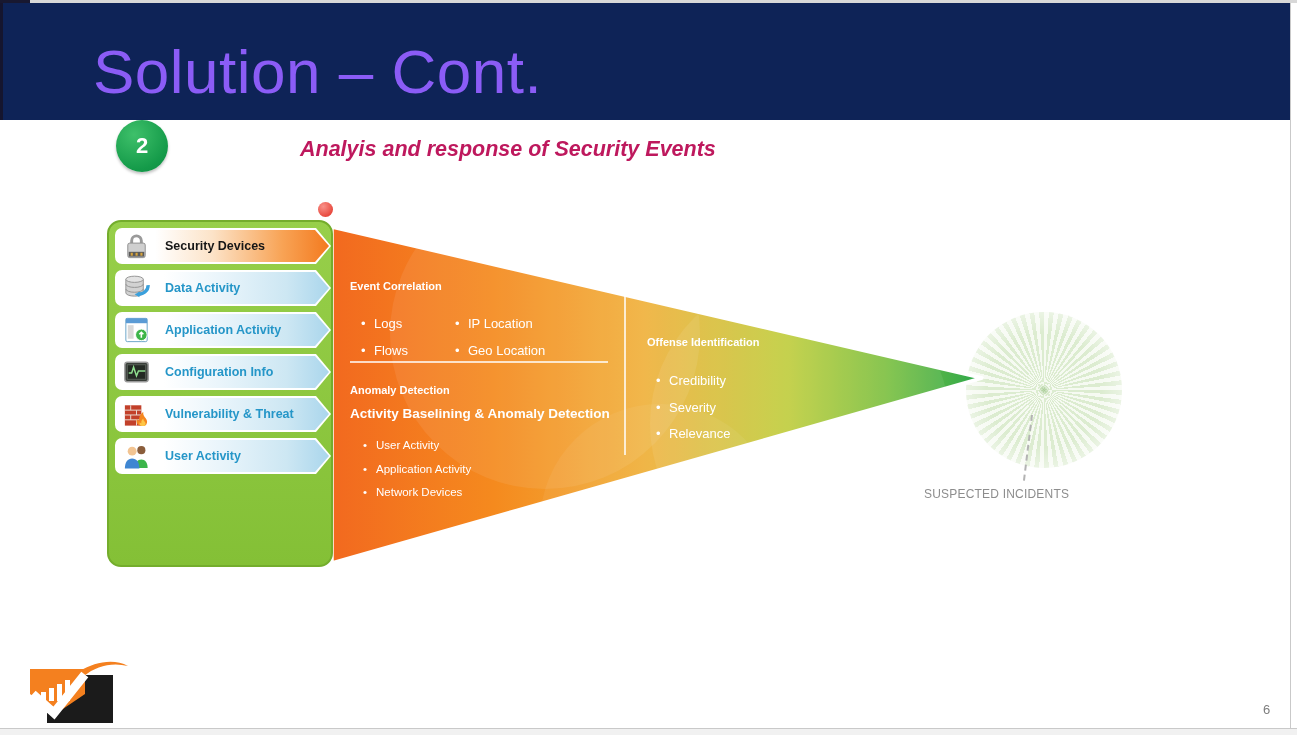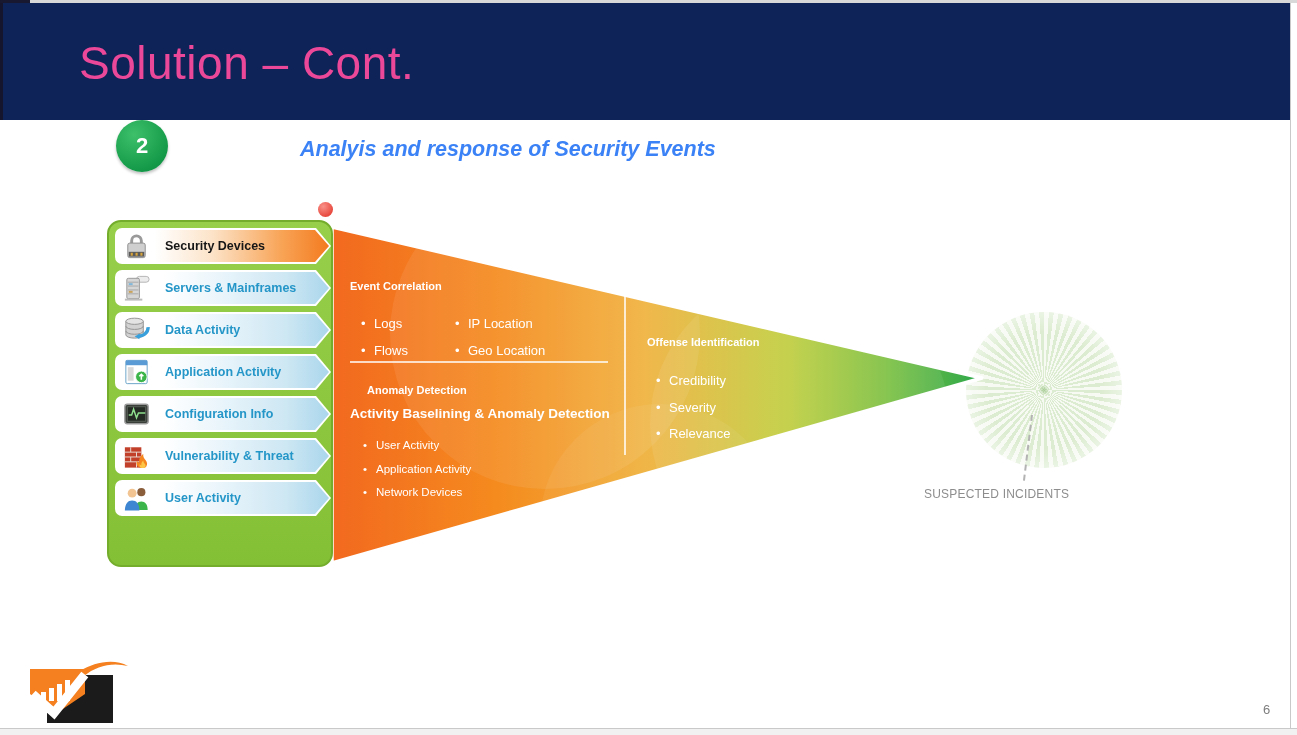--- a/index.html
+++ b/index.html
@@ -12,28 +12,28 @@
   
   .top-edge-dark{left:0;top:0;width:30px;height:3px;background:#181830;}
   .top-edge-light{left:30px;top:0;width:1267px;height:3px;background:#d8d8d8;}
   .left-edge-dark{left:0;top:3px;width:3px;height:117px;background:#15152e;}
   .right-edge-line{left:1290px;top:3px;width:1px;height:725px;background:#c9c9c9;}
   .bottom-line{left:0;top:728px;width:1297px;height:1px;background:#c9c9c9;}
   .bottom-strip{left:0;top:729px;width:1297px;height:6px;background:#f1f1f1;}
 
   
   .header{left:3px;top:3px;width:1287px;height:117px;background:#0e2357;}
-  .title{left:76px;top:33px;color:#ec4899;font-size:46px;letter-spacing:0.5px;}
+  .title{left:90px;top:33px;color:#8b5cf6;font-size:62px;letter-spacing:0.5px;}
 
   
   .step-circle{left:116px;top:120px;width:52px;height:52px;border-radius:50%;
     background:radial-gradient(circle at 35% 28%, #3ec06a, #149a49 70%, #0f8a40);
     display:flex;align-items:center;justify-content:center;
     color:#fff;font-size:22px;font-weight:bold;box-shadow:0 2px 3px rgba(0,0,0,0.25);}
-  .step-caption{left:300px;top:137px;color:#3b82f6;font-size:21.5px;font-weight:bold;font-style:italic;}
+  .step-caption{left:300px;top:137px;color:#be185d;font-size:21.5px;font-weight:bold;font-style:italic;}
 
   
   .sidebar{left:107px;top:220px;width:226px;height:347px;box-sizing:border-box;
     background:linear-gradient(180deg,#97cf4a,#84c036);
     border:2px solid #74ad2c;border-radius:14px;
     padding:6px 0 6px 6px;display:flex;flex-direction:column;gap:6px;}
   .chev-item{position:relative;height:36px;flex:0 0 36px;padding-left:32px;}
   .chev-outer{position:absolute;inset:0;background:#ffffff;border-radius:7px 0 0 7px;
     clip-path:polygon(0 0, calc(100% - 15px) 0, 100% 50%, calc(100% - 15px) 100%, 0 100%);}
   .chev-fill{position:absolute;inset:2px;border-radius:5px 0 0 5px;
@@ -129,21 +129,21 @@
       <div class="brow">Flows</div>
     </div>
     <div>
       <div class="brow">IP Location</div>
       <div class="brow">Geo Location</div>
     </div>
   </div>
   <div class="abs hdivider"></div>
   <div class="abs vdivider"></div>
 
-  <div class="abs fwhite fun-h" style="left:350px;top:384px;margin-left:17px;">Anomaly Detection</div>
+  <div class="abs fwhite fun-h" style="left:350px;top:384px;">Anomaly Detection</div>
   <div class="abs fwhite fun-sub" style="left:350px;top:406px;">Activity Baselining &amp; Anomaly Detection</div>
   <div class="abs fwhite ad-bullets" style="left:363px;top:430px;">
     <div class="brow">User Activity</div>
     <div class="brow">Application Activity</div>
     <div class="brow">Network Devices</div>
   </div>
 
   <div class="abs fwhite fun-h" style="left:647px;top:336px;">Offense Identification</div>
   <div class="abs fwhite oi-bullets" style="left:656px;top:364px;">
     <div class="brow">Credibility</div>
@@ -161,34 +161,20 @@
         <path d="M11 14 v-3.5 a5 5 0 0 1 10 0 V14" fill="none" stroke="#9a9a9a" stroke-width="3"></path>
         <rect x="7" y="13" width="18" height="15" rx="2" fill="#cfcfcf" stroke="#8f8f8f"></rect>
         <rect x="8" y="22" width="16" height="5" fill="#5a5a5a"></rect>
         <rect x="10" y="23" width="2.2" height="3" fill="#d9a43a"></rect>
         <rect x="15" y="23" width="2.2" height="3" fill="#d9a43a"></rect>
         <rect x="20" y="23" width="2.2" height="3" fill="#d9a43a"></rect>
       </svg>
       <span class="chev-label label-dark">Security Devices</span>
     </div>
 
-    <div class="chev-item">
-      <div class="chev-outer">
-          <div class="chev-fill fill-blue"></div>
-        </div>
-      <svg class="chev-icon" viewBox="0 0 32 32">
-        <rect x="16" y="4" width="13" height="6" rx="3" fill="#ececec" stroke="#b5b5b5"></rect>
-        <rect x="6" y="6" width="13" height="21" rx="1.5" fill="#d6d6d6" stroke="#9a9a9a"></rect>
-        <path d="M7 10 h11 M7 14 h11 M7 18 h11 M7 22 h11" stroke="#a8a8a8" stroke-width="1" fill="none"></path>
-        <rect x="8" y="11" width="4" height="2" fill="#7fb6d9"></rect>
-        <rect x="8" y="19" width="4" height="2" fill="#c9a35a"></rect>
-        <rect x="4" y="27" width="18" height="2" fill="#bdbdbd"></rect>
-      </svg>
-      <span class="chev-label label-blue">Servers &amp; Mainframes</span>
-    </div>
 
 
     <div class="chev-item">
       <div class="chev-outer">
           <div class="chev-fill fill-blue"></div>
         </div>
       <svg class="chev-icon" viewBox="0 0 32 32">
         <path d="M5 7 v14 a9 3.4 0 0 0 18 0 V7" fill="#d2d2d2" stroke="#949494"></path>
         <ellipse cx="14" cy="7" rx="9" ry="3.2" fill="#e3e3e3" stroke="#949494"></ellipse>
         <path d="M5 12 a9 3.4 0 0 0 18 0 M5 17 a9 3.4 0 0 0 18 0" fill="none" stroke="#949494"></path>

